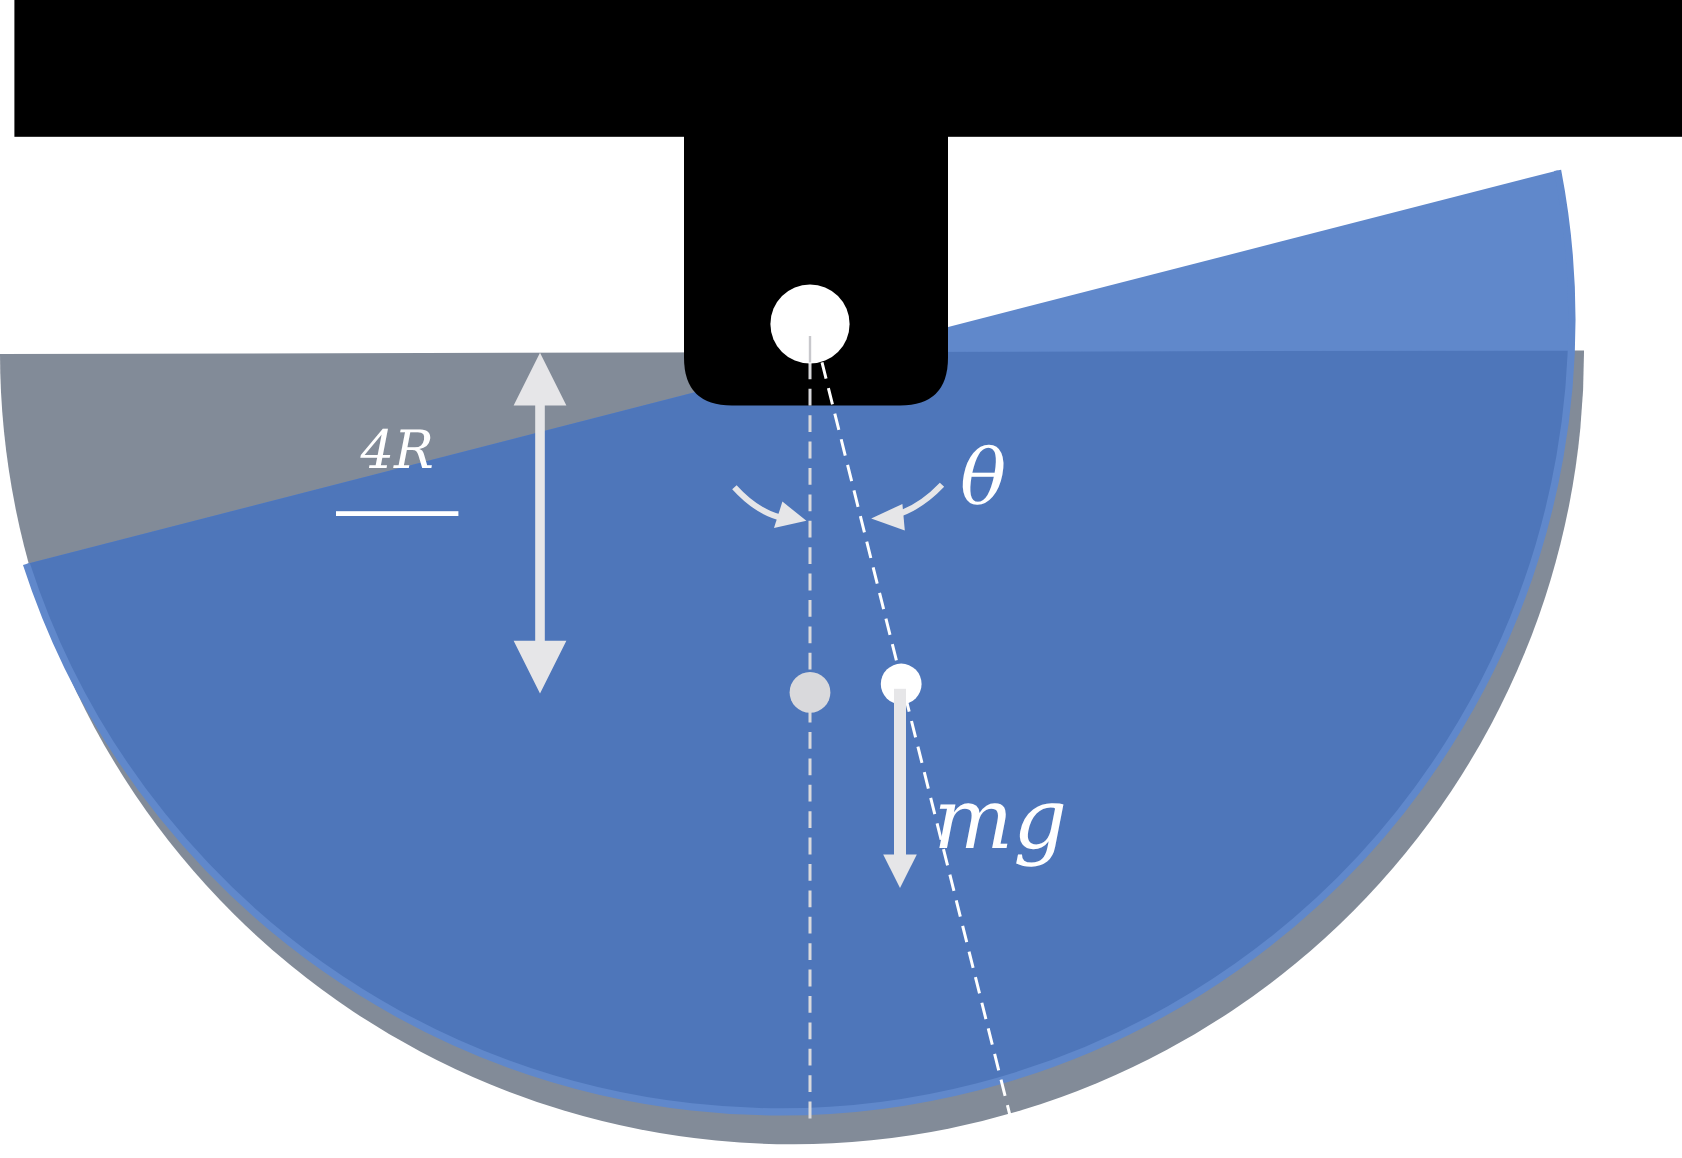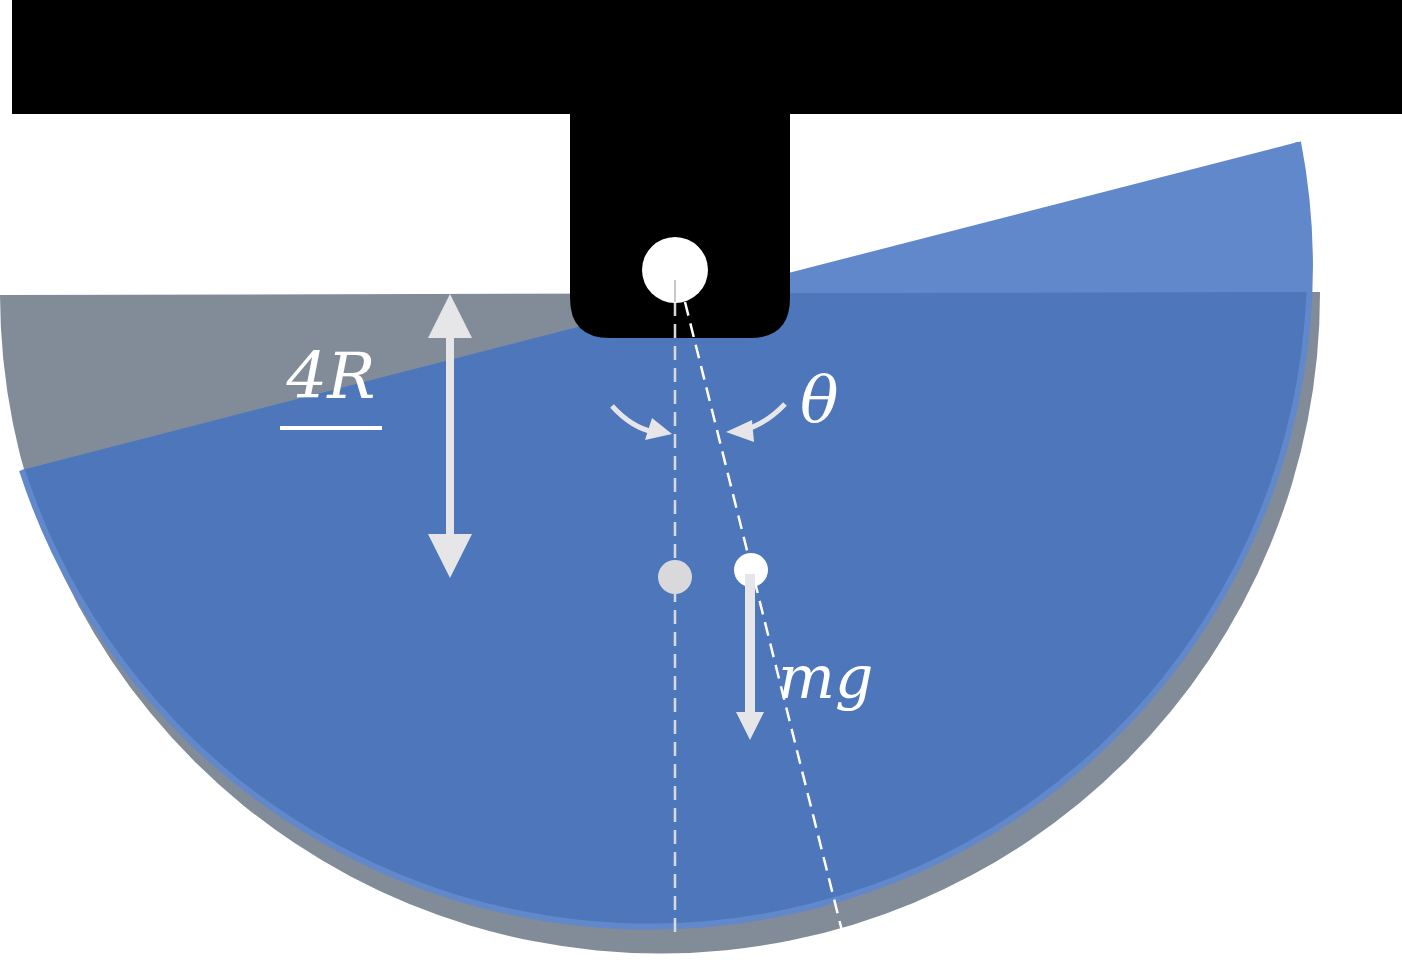--- a/index.html
+++ b/index.html
@@ -1,23 +1,23 @@
 <!DOCTYPE html>
 <html><head>
 <meta charset="utf-8">
 <style>
   html,body{margin:0;padding:0;background:#ffffff;}
   body{width:1402px;height:965px;position:relative;overflow:hidden;font-family:"DejaVu Serif",serif;}
   svg{position:absolute;left:0;top:0;}
   .label{position:absolute;color:#ffffff;font-family:"DejaVu Serif",serif;font-style:italic;}
   .frac{position:absolute;left:278px;top:340px;width:106px;text-align:center;}
-  .frac .num,.frac .den{display:block;font-size:64px;line-height:72px;}
+  .frac .num,.frac .den{display:block;font-size:44px;line-height:72px;}
   .frac .bar{display:block;height:4px;background:#ffffff;margin:14px 2px 8px 2px;}
   .theta{left:800px;top:362px;font-size:64px;}
-  .mg{left:778px;top:642px;font-size:60px;}
+  .mg{left:778px;top:642px;font-size:70px;}
 </style>
 </head>
 <body>
 
 <svg width="1402" height="965" viewBox="0 0 1402 965">
   <defs>
     <clipPath id="clipOriginal">
       <path d="M 0 295 L 1320 292 A 660 660 0 0 1 0 295 Z"></path>
     </clipPath>
   </defs>

